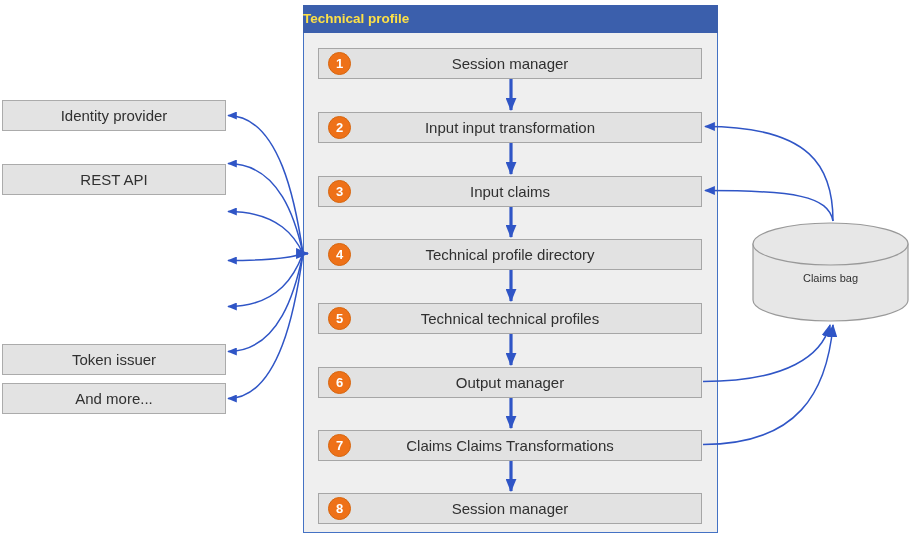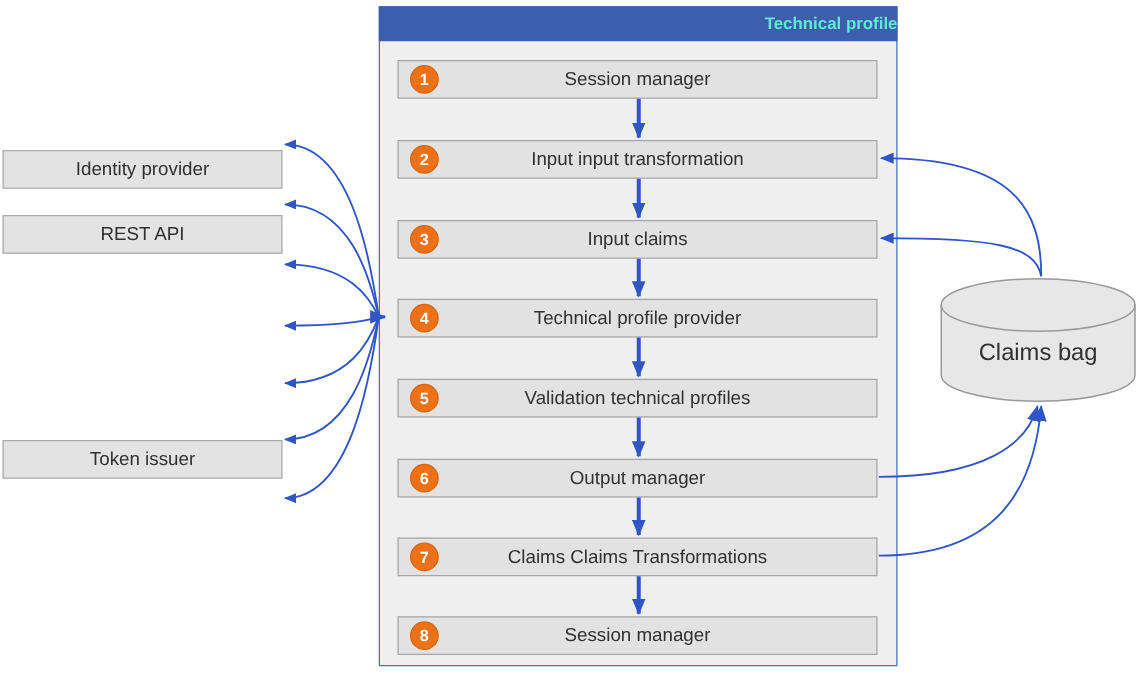--- a/index.html
+++ b/index.html
@@ -20,24 +20,24 @@
     left: 303px; top: 5px;
     width: 415px; height: 528px;
     background: #EFEFEF;
     border: 1px solid #4472C4;
   }
   .panel-header {
     position: absolute;
     left: -1px; top: -1px;
     width: 415px; height: 28px;
     background: #3B5FAC;
-    color: #5eead4;
+    color: #fde047;
     font-size: 13.5px;
     font-weight: bold;
-    text-align: right;
+    text-align: left;
     line-height: 28px;
   }
   .step {
     position: absolute;
     left: 14px;
     width: 384px; height: 31px;
     background: #E2E2E2;
     border: 1px solid #A6A6A6;
   }
   .step-label {
@@ -66,70 +66,70 @@
   .source {
     position: absolute;
     left: 2px;
     width: 224px; height: 31px;
     background: #E3E3E3;
     border: 1px solid #ABABAB;
     font-size: 15px;
     color: #303030;
     text-align: center;
     line-height: 29px;
-    margin-top: 20px;
   }
 
   
   .claims-label {
     position: absolute;
     left: 753px; top: 272px;
     width: 155px;
     text-align: center;
-    font-size: 19px;
+    font-size: 11px;
     color: #303030;
   }
 
   .arrow-layer {
     position: absolute;
     left: 0; top: 0;
     pointer-events: none;
   }
 </style>
 </head>
 <body>
 
 <div class="stage">
 
   <div class="source" style="top:100px">Identity provider</div>
-  <div class="source" style="top:152px">REST API</div>
-  <div class="source" style="top:332px">Token issuer</div>
+  <div class="source" style="top:164px">REST API</div>
+  <div class="source" style="top:344px">Token issuer</div>
+  <div class="source" style="top:383px">And more...</div>
 
   <div class="panel">
     <div class="panel-header">Technical profile</div>
 
     <div class="step" style="top:42px">
       <span class="badge">1</span>
       <span class="step-label">Session manager</span>
     </div>
     <div class="step" style="top:106px">
       <span class="badge">2</span>
       <span class="step-label">Input input transformation</span>
     </div>
     <div class="step" style="top:170px">
       <span class="badge">3</span>
       <span class="step-label">Input claims</span>
     </div>
     <div class="step" style="top:233px">
       <span class="badge">4</span>
-      <span class="step-label">Technical profile provider</span>
+      <span class="step-label">Technical profile directory</span>
     </div>
     <div class="step" style="top:297px">
       <span class="badge">5</span>
-      <span class="step-label">Validation technical profiles</span>
+      <span class="step-label">Technical technical profiles</span>
     </div>
     <div class="step" style="top:361px">
       <span class="badge">6</span>
       <span class="step-label">Output manager</span>
     </div>
     <div class="step" style="top:424px">
       <span class="badge">7</span>
       <span class="step-label">Claims Claims Transformations</span>
     </div>
     <div class="step" style="top:487px">

